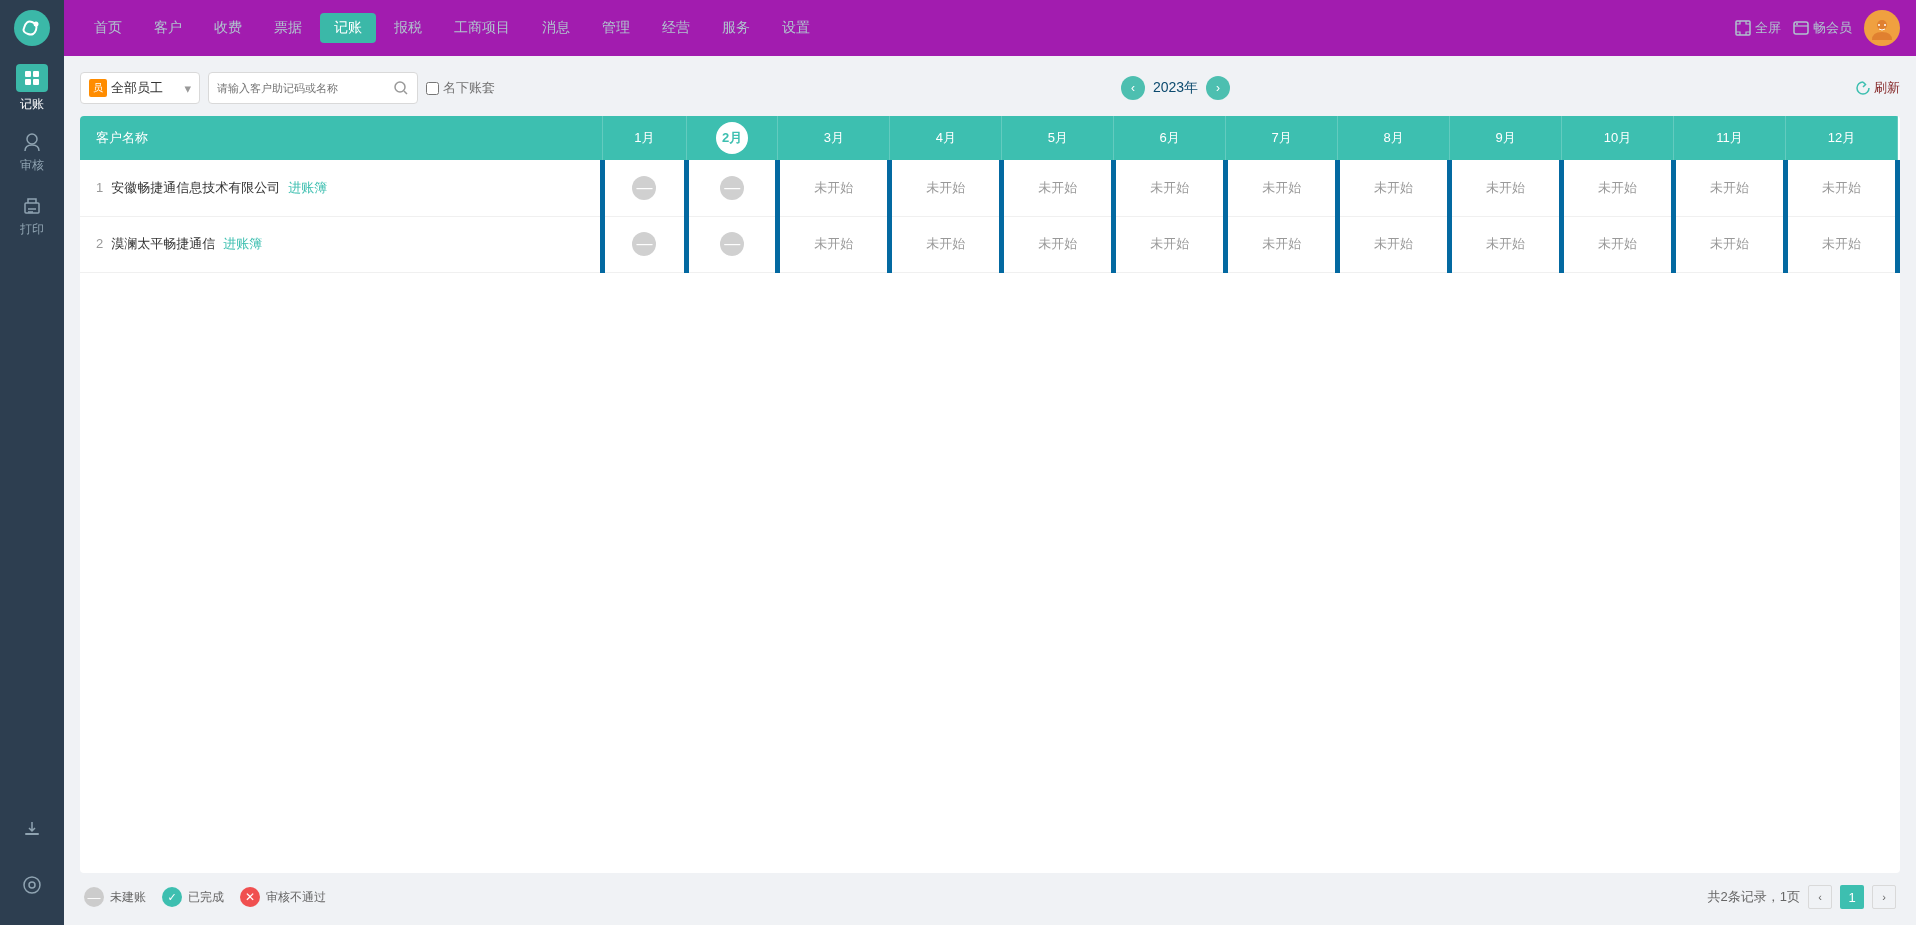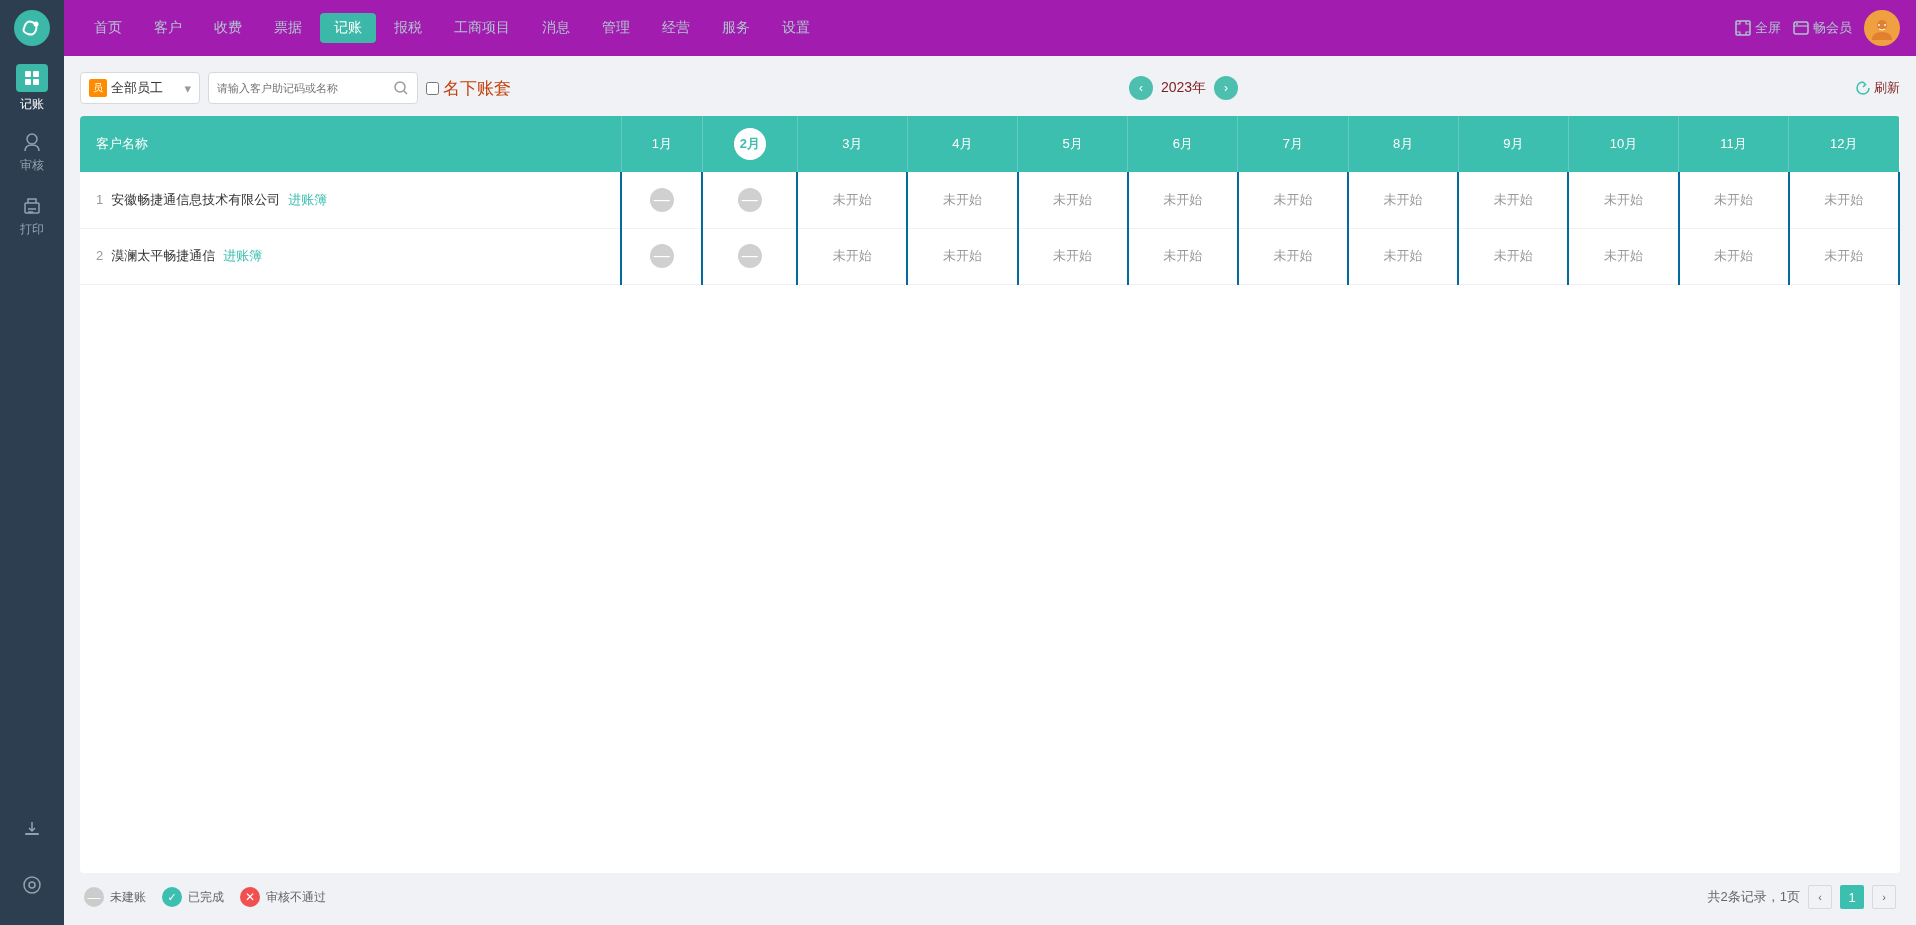--- a/index.html
+++ b/index.html
@@ -218,21 +218,21 @@
       background: #4dbfb0;
       display: flex;
       align-items: center;
       justify-content: center;
       color: white;
       cursor: pointer;
       font-size: 12px;
     }
     .year-text {
       font-size: 14px;
-      color: #7f1d1d;
+      color: #0c4a6e;
       font-weight: 500;
     }
     .refresh-btn {
       display: flex;
       align-items: center;
       gap: 4px;
       color: #4dbfb0;
       cursor: pointer;
       font-size: 13px;
     }
@@ -244,21 +244,21 @@
       overflow: hidden;
       flex: 1;
     }
     table {
       width: 100%;
       border-collapse: collapse;
     }
     thead tr {
       background: #3dbfb0;
       color: white;
-      height: 56px;
+      height: 44px;
     }
     thead th {
       text-align: center;
       font-weight: normal;
       font-size: 13px;
       padding: 0 8px;
       border-right: 1px solid rgba(255,255,255,0.2);
     }
     thead th:first-child {
       text-align: left;
@@ -278,21 +278,21 @@
     }
     tbody tr {
       border-bottom: 1px solid #f0f0f0;
       height: 56px;
     }
     tbody td {
       text-align: center;
       font-size: 13px;
       color: #666;
       padding: 0 8px;
-      border-right: 2px solid #0369a1;
+      border-right: 5px solid #0369a1;
     }
     tbody td:first-child {
       text-align: left;
       padding-left: 16px;
       color: #333;
     }
     .row-num { color: #999; margin-right: 8px; }
     .link-text { color: #3dbfb0; cursor: pointer; margin-left: 8px; }
     .status-dash {
       display: inline-flex;
@@ -515,21 +515,21 @@
       </div>
       <div class="search-input-wrap">
         <input type="text" style="width: 170px;" placeholder="请输入客户助记码或名称">
         <svg width="16" height="16" viewBox="0 0 16 16" fill="none">
           <circle cx="7" cy="7" r="5" stroke="#999" stroke-width="1.5"></circle>
           <path d="M11 11l3 3" stroke="#999" stroke-width="1.5"></path>
         </svg>
       </div>
       <div class="checkbox-wrap">
         <input type="checkbox" style="">
-        <span style="color:#c2410c;font-size:17px;">名下账套</span>
+        <span style="color:#737373;font-size:13px;">名下账套</span>
       </div>
       <div class="toolbar-spacer"></div>
       <div class="year-nav">
         <div class="year-btn">‹</div>
         <span class="year-text">2023年</span>
         <div class="year-btn">›</div>
       </div>
       <div class="toolbar-spacer"></div>
       <div class="refresh-btn">
         <svg width="14" height="14" viewBox="0 0 14 14" fill="none">

